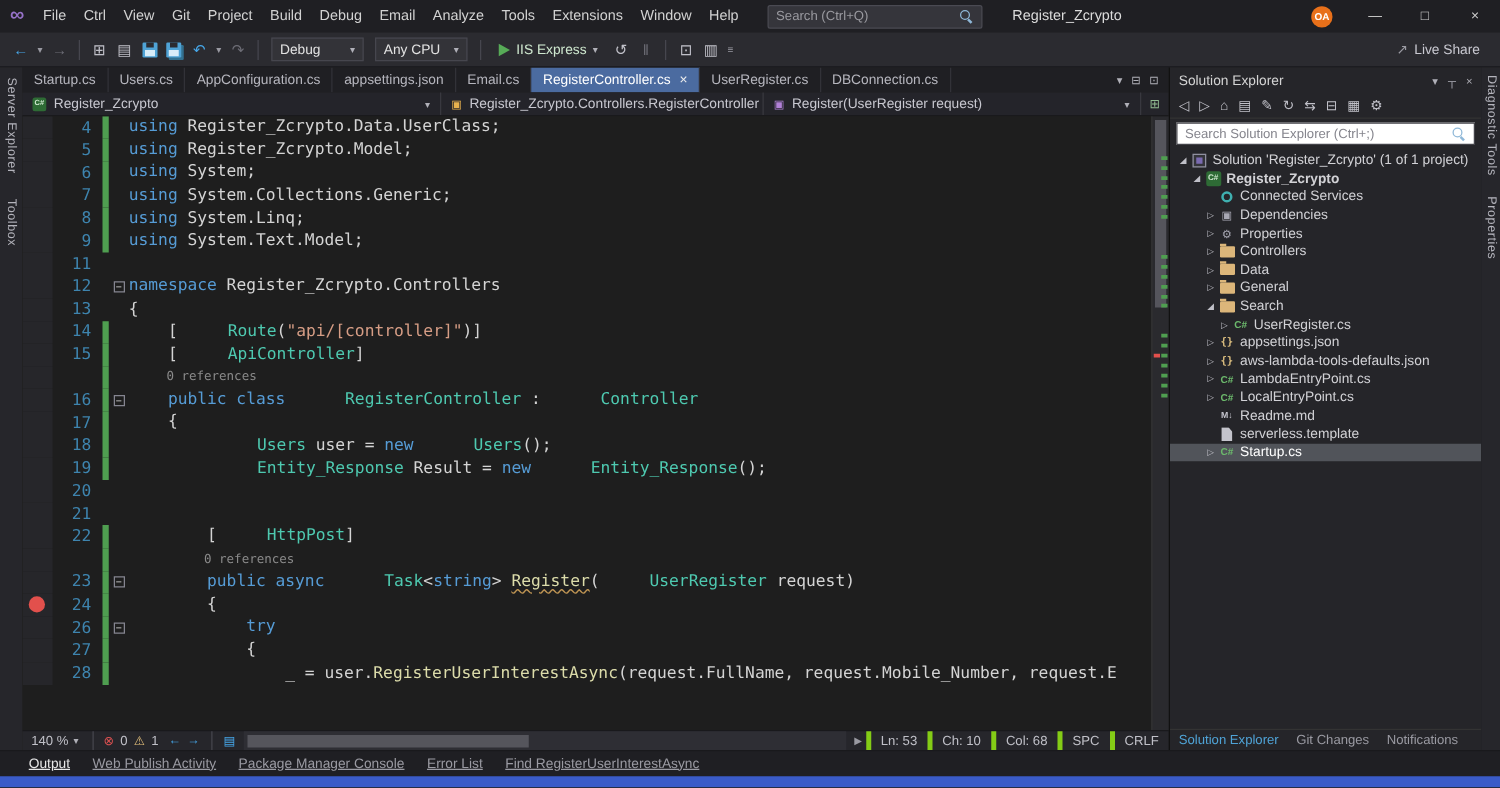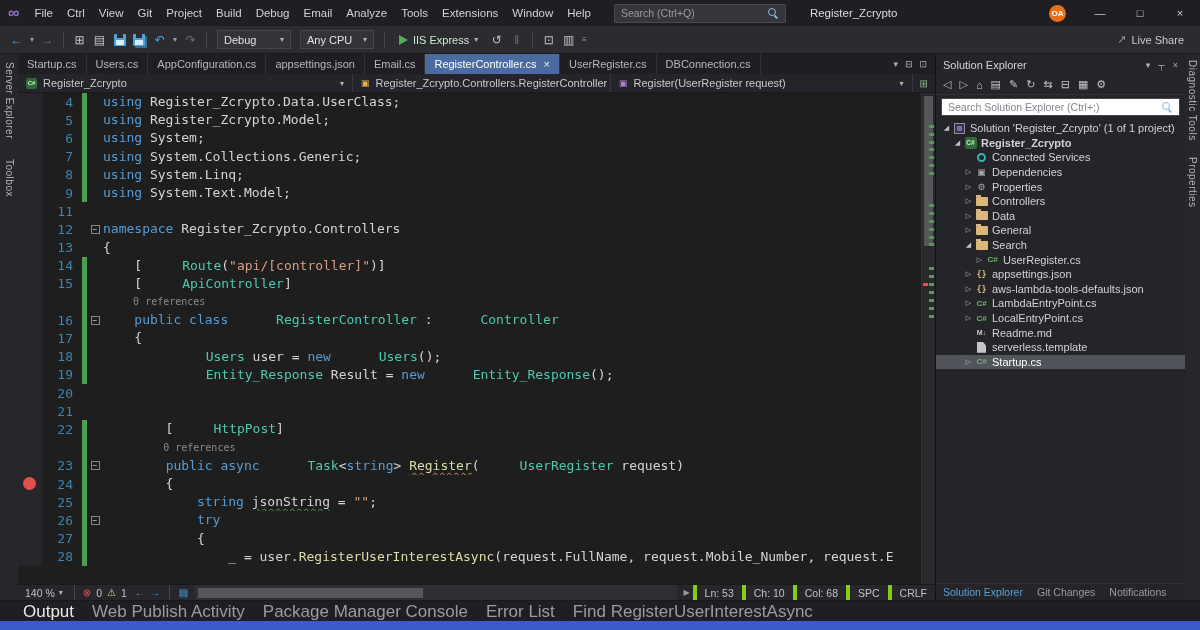--- a/index.html
+++ b/index.html
@@ -134,21 +134,21 @@
   .ic-gl{color:#a8a8b4;font-size:9px;}
   .ic-json{color:#d7ba7d;font:bold 8.5px "DejaVu Sans Mono",monospace;}
   .ic-md{color:#c4c4cc;font:bold 7px "Liberation Sans",sans-serif;}
   .ic-doc{width:9px;height:11px;background:#c4c4cc;clip-path:polygon(0 0,65% 0,100% 35%,100% 100%,0 100%);}
   .se-bottabs{height:17px;display:flex;align-items:center;border-top:1px solid #333;flex:0 0 auto;font-size:10.5px;}
   .se-bt{padding:0 7px;color:#9a9aa2;white-space:nowrap;}
   .se-bt.active{color:#4fa3d6;}
 
   
   .panelrow{height:21px;background:#1f1f23;display:flex;align-items:center;padding-left:14px;flex:0 0 auto;border-top:1px solid #19191c;}
-  .ptab{font-size:17px;color:#9a9aa2;padding:0 9px;line-height:21px;white-space:nowrap;}
+  .ptab{font-size:11px;color:#9a9aa2;padding:0 9px;line-height:21px;white-space:nowrap;text-decoration:underline;}
   .ptab.active{color:#e8e8e8;}
   .statusbar{height:9px;background:var(--status_bar,#3a5bc8);flex:0 0 auto;}
 </style>
 </head>
 <body>
 
 <div class="app">
 
   <div class="titlebar">
     <span class="vslogo">∞</span>
@@ -443,27 +443,20 @@
               <div class="codeln"><span class="tk-p">        </span><span class="tk-k">public async </span><span class="tk-t">Task</span><span class="tk-p">&lt;</span><span class="tk-k">string</span><span class="tk-p">&gt; </span><span class="tk-m sqy">Register</span><span class="tk-p">(</span><span class="tk-t">UserRegister</span><span class="tk-p"> request)</span></div>
             </div>
             <div class="crow">
               <div class="bpm">
                 <span class="bp"></span>
               </div>
               <div class="lnum">24</div>
               <div class="chg on"></div>
               <div class="foldcol"></div>
               <div class="codeln"><span class="tk-p">        {</span></div>
-            </div>
-            <div class="crow">
-              <div class="bpm"></div>
-              <div class="lnum">25</div>
-              <div class="chg on"></div>
-              <div class="foldcol"></div>
-              <div class="codeln"><span class="tk-p">            </span><span class="tk-k">string</span><span class="tk-p"> </span><span class="tk-p sqg">jsonString</span><span class="tk-p"> = </span><span class="tk-s">""</span><span class="tk-p">;</span></div>
             </div>
             <div class="crow">
               <div class="bpm"></div>
               <div class="lnum">26</div>
               <div class="chg on"></div>
               <div class="foldcol">
                 <span class="foldbox">−</span>
               </div>
               <div class="codeln"><span class="tk-p">            </span><span class="tk-k">try</span></div>
             </div>

